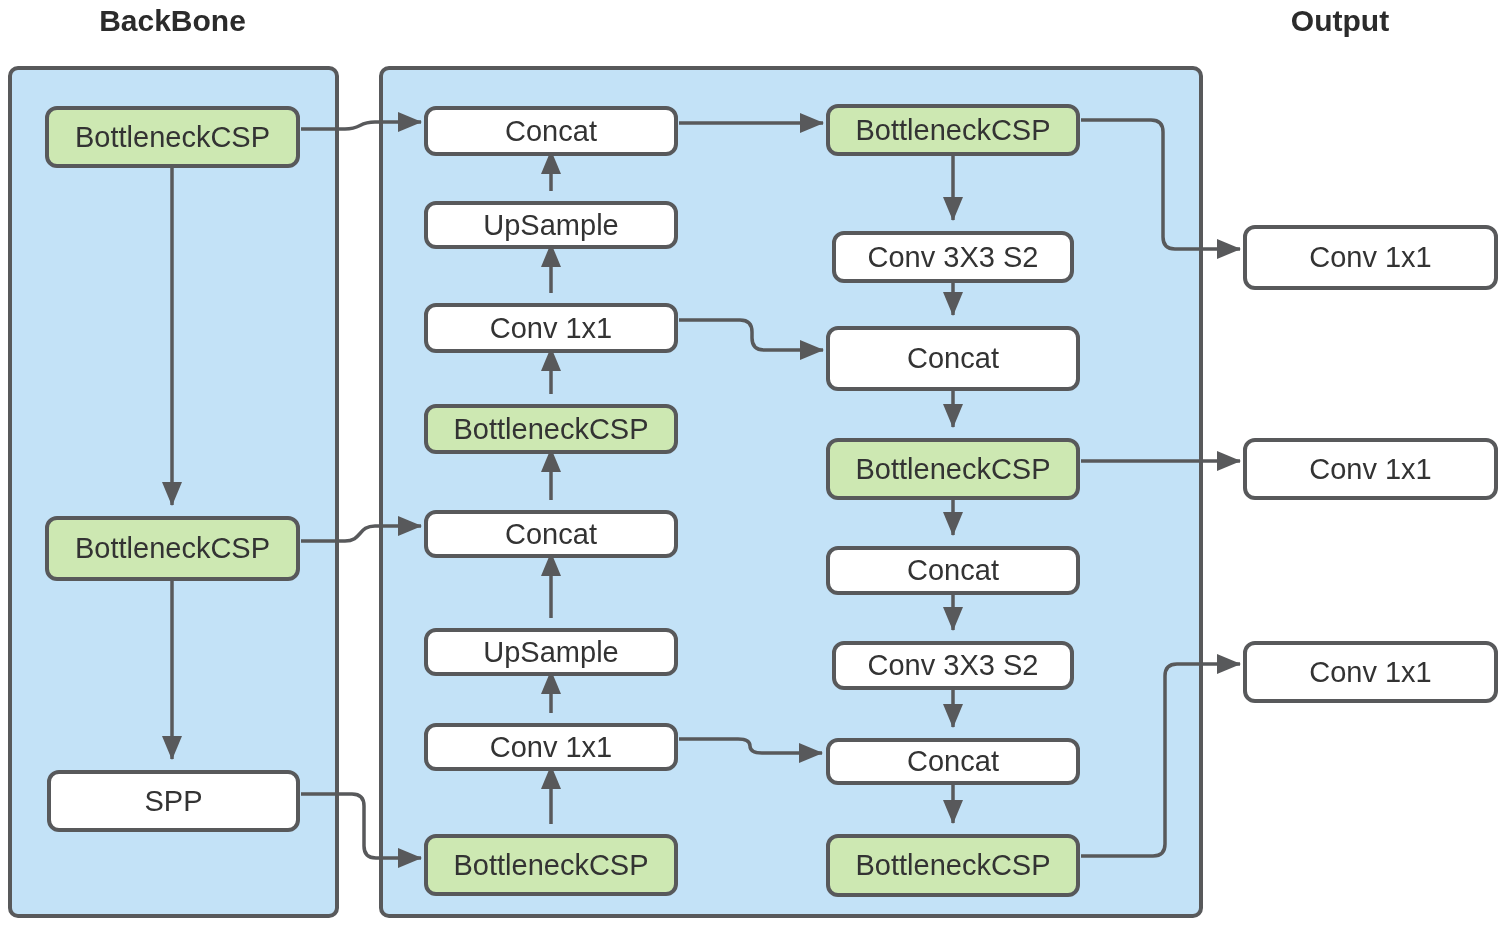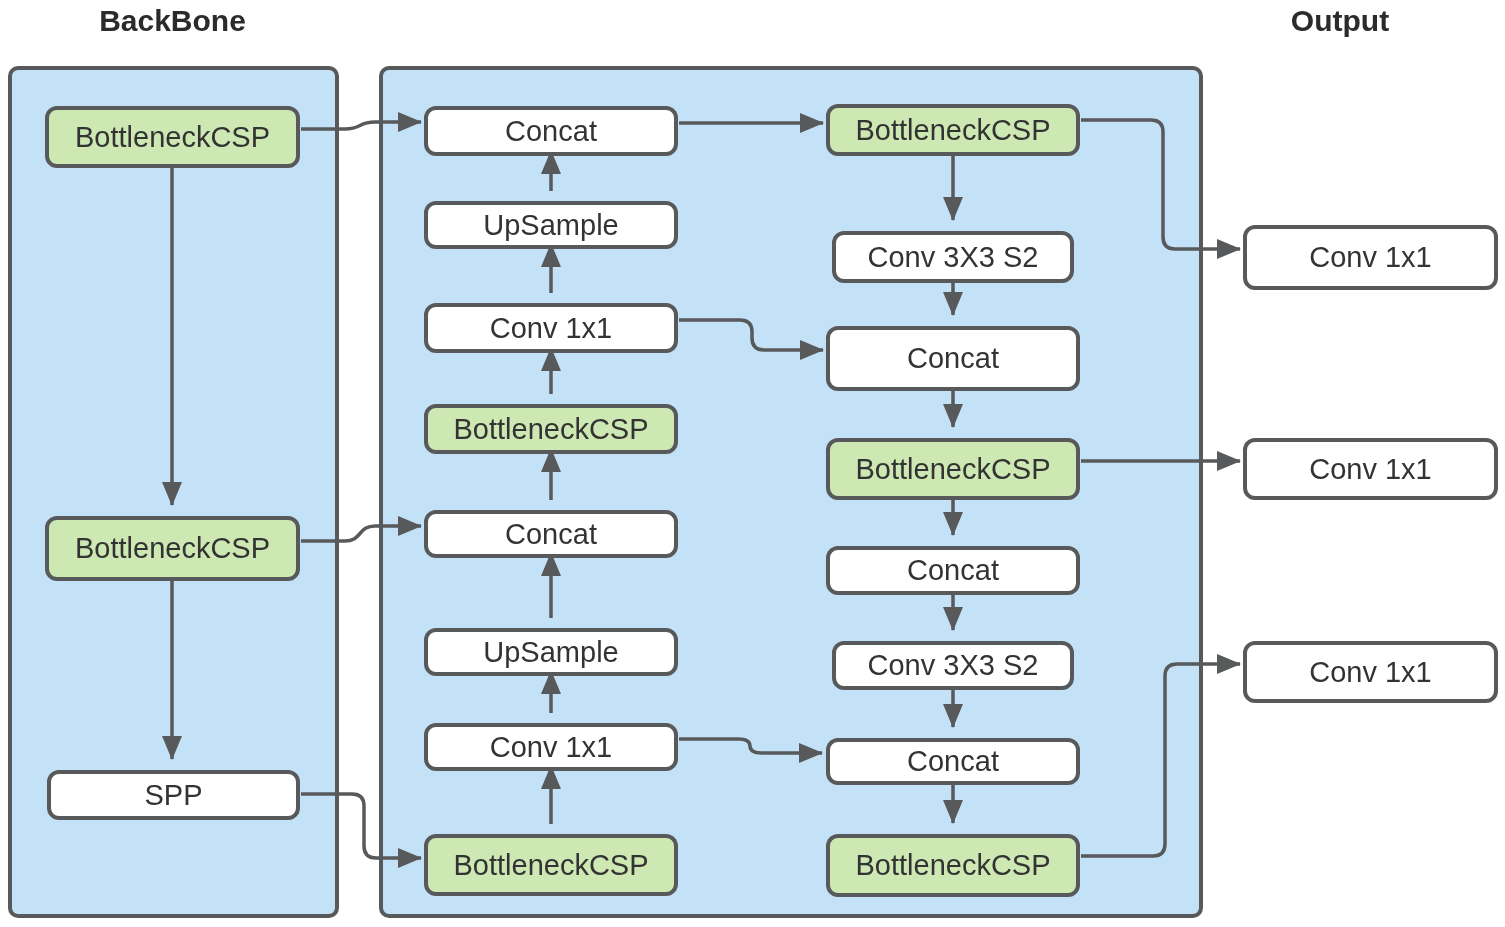--- a/index.html
+++ b/index.html
@@ -85,21 +85,21 @@
       <path d="M953,684 V727" class="edge" marker-end="url(#arrowhead)"></path>
       <path d="M953,779 V823" class="edge" marker-end="url(#arrowhead)"></path>
       <path d="M1081,120 H1151 Q1163,120 1163,132 V237 Q1163,249 1175,249 H1240" class="edge" marker-end="url(#arrowhead)"></path>
       <path d="M1081,461 H1240" class="edge" marker-end="url(#arrowhead)"></path>
       <path d="M1081,856 H1153 Q1165,856 1165,844 V676 Q1165,664 1177,664 H1240" class="edge" marker-end="url(#arrowhead)"></path>
     </svg>
 
   <div>
       <div class="node green" style="left: 45px; top: 98px; width: 255px; height: 62px;">BottleneckCSP</div>
       <div class="node green" style="left: 45px; top: 508px; width: 255px; height: 65px;">BottleneckCSP</div>
-      <div class="node white" style="left: 47px; top: 762px; width: 253px; height: 50px;">SPP</div>
+      <div class="node white" style="left: 47px; top: 762px; width: 253px; height: 62px;">SPP</div>
       <div class="node white" style="left: 424px; top: 98px; width: 254px; height: 50px;">Concat</div>
       <div class="node white" style="left: 424px; top: 193px; width: 254px; height: 48px;">UpSample</div>
       <div class="node white" style="left: 424px; top: 295px; width: 254px; height: 50px;">Conv 1x1</div>
       <div class="node green" style="left: 424px; top: 396px; width: 254px; height: 50px;">BottleneckCSP</div>
       <div class="node white" style="left: 424px; top: 502px; width: 254px; height: 48px;">Concat</div>
       <div class="node white" style="left: 424px; top: 620px; width: 254px; height: 48px;">UpSample</div>
       <div class="node white" style="left: 424px; top: 715px; width: 254px; height: 48px;">Conv 1x1</div>
       <div class="node green" style="left: 424px; top: 826px; width: 254px; height: 62px;">BottleneckCSP</div>
       <div class="node green" style="left: 826px; top: 96px; width: 254px; height: 52px;">BottleneckCSP</div>
       <div class="node white" style="left: 832px; top: 223px; width: 242px; height: 52px;">Conv 3X3 S2</div>

